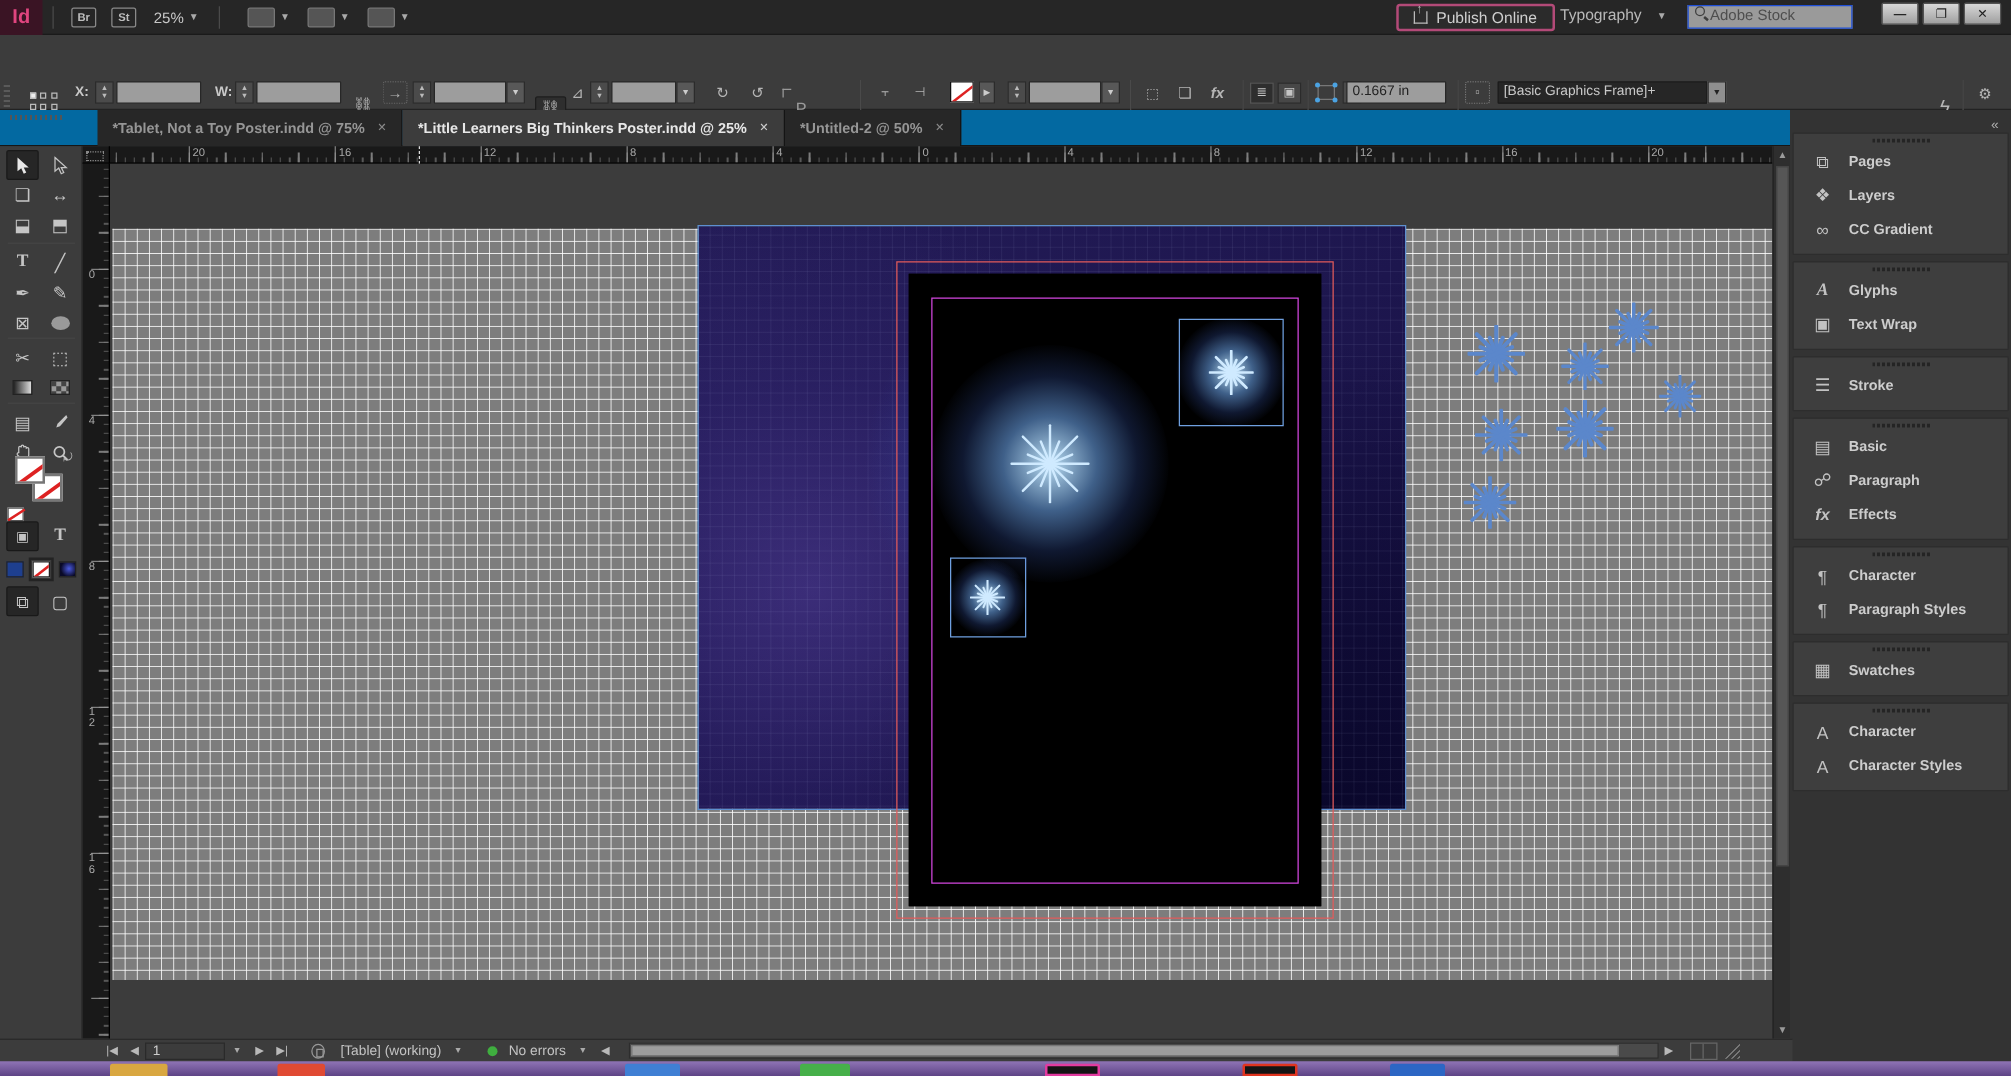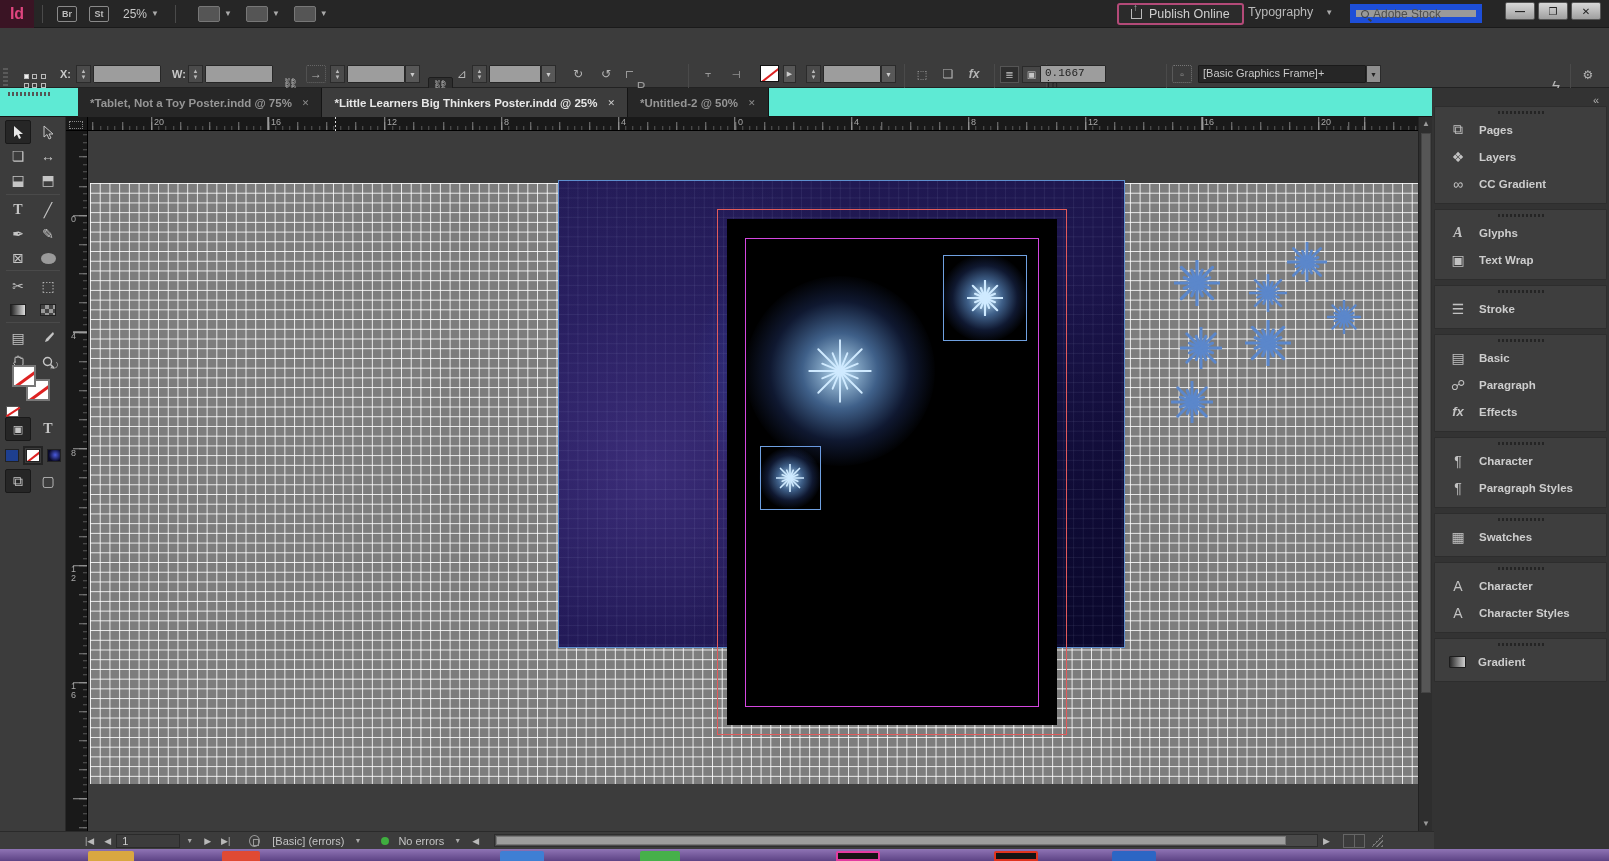--- a/index.html
+++ b/index.html
@@ -13,21 +13,21 @@
   .menu-item{padding:0 11px;height:28px;line-height:28px;color:#c8c8c8;font-size:12.5px;cursor:default;}
   .vsep{width:1px;height:18px;background:#4a4a4a;margin:0 8px;}
   .boxbtn{width:20px;height:16px;border:1px solid #8a8a8a;border-radius:2px;color:#bdbdbd;font-size:9px;font-weight:bold;display:flex;align-items:center;justify-content:center;margin:0 6px;}
   .zoomctl{display:flex;align-items:center;color:#c8c8c8;font-size:12px;margin:0 8px;}
   .dn{font-size:8px;color:#aaa;margin-left:4px;}
   .tinytool{width:22px;height:16px;border:1px solid #777;border-radius:2px;background:#555;margin-left:14px;position:relative;}
   .publish{display:flex;align-items:center;gap:7px;border:2px solid #b34a78;border-radius:3px;background:#2b2b2b;color:#cfcfcf;height:22px;padding:0 12px;font-size:12.5px;position:absolute;left:1117px;top:3px;}
   .upicon{width:11px;height:10px;border-left:1px solid #bbb;border-right:1px solid #bbb;border-bottom:1px solid #bbb;position:relative;}
   .upicon:before{content:"↑";position:absolute;left:1px;top:-7px;font-size:10px;color:#bbb;}
   .workspace{position:absolute;left:1248px;top:5px;color:#b9b9b9;font-size:12.5px;display:flex;gap:8px;align-items:center;}
-  .stock{position:absolute;left:1350px;top:4px;width:132px;height:19px;background:#9a9a9a;border:6px solid #1d4ed8;display:flex;align-items:center;padding:0 5px;gap:4px;}
+  .stock{position:absolute;left:1350px;top:4px;width:132px;height:19px;background:#9a9a9a;border:1px solid #1d4ed8;display:flex;padding:0 5px;gap:4px;}
   .stock .ph{color:#4e4e4e;font-size:12px;}
   .mag{width:8px;height:8px;border:1.5px solid #3d3d3d;border-radius:50%;position:relative;flex:0 0 auto;}
   .mag:after{content:"";position:absolute;width:4px;height:1.5px;background:#3d3d3d;transform:rotate(40deg);left:6px;top:8px;}
   .winbtns{position:absolute;right:8px;top:2px;display:flex;gap:3px;}
   .winbtn{width:30px;height:18px;background:linear-gradient(#d8d8d8,#9f9f9f);border:1px solid #555;border-radius:2px;color:#222;font-size:10px;font-weight:bold;display:flex;align-items:center;justify-content:center;}
 
   
   .controlbar{position:absolute;left:0;top:28px;width:1609px;height:60px;background:#3c3c3c;border-bottom:1px solid #222;}
   .cgrip{position:absolute;left:3px;top:40px;width:5px;height:38px;background:repeating-linear-gradient(#5a5a5a 0 2px,transparent 2px 4px);}
   .refpoint{position:absolute;left:22px;top:44px;width:26px;height:28px;display:grid;grid-template-columns:repeat(3,1fr);gap:3px;padding:2px;}
@@ -47,21 +47,21 @@
   .pbox{position:absolute;color:#9a9a9a;font-size:13px;border:1px dotted #777;border-style:none;width:30px;height:30px;display:flex;align-items:center;justify-content:center;}
   .pbox:before,.pbox:after{content:"";position:absolute;width:6px;height:6px;}
   .pbox:before{left:0;top:0;border-left:1px solid #999;border-top:1px solid #999;}
   .pbox:after{right:0;bottom:0;border-right:1px solid #999;border-bottom:1px solid #999;}
   .wrapbtn{position:absolute;width:19px;height:17px;border:1px solid #2b2b2b;background:#474747;color:#c5c5c5;font-size:10px;display:flex;align-items:center;justify-content:center;}
   .wrapbtn.on{background:#2e2e2e;border-color:#555;}
   .cornericon{position:absolute;width:14px;height:12px;border:1px solid #777;position:absolute;}
   .cornericon i{position:absolute;width:4px;height:4px;background:#4ba3e3;border-radius:50%;}
 
   
-  .tabbar{position:absolute;left:0;top:88px;width:1434px;height:29px;background:#5eead4;border-bottom:1px solid #161616;}
+  .tabbar{position:absolute;left:0;top:88px;width:1434px;height:29px;background:#0369a1;border-bottom:1px solid #161616;}
   .dockdots{position:absolute;left:8px;top:4px;width:44px;height:4px;background:repeating-linear-gradient(90deg,#555 0 2px,transparent 2px 4px);}
   .tabs{position:absolute;left:78px;top:0;display:flex;height:29px;}
   .tab{display:flex;align-items:center;gap:10px;padding:0 12px;background:#272727;border-right:1px solid #141414;color:#969696;font-size:11.5px;font-weight:bold;}
   .tab.active{background:#3c3c3c;color:#e8e8e8;}
   .tab .tab-close{font-size:9px;color:#8a8a8a;}
   .tab.active .tab-close{color:#cdcdcd;}
 
   
   .toolpanel{position:absolute;left:0;top:117px;width:66px;height:714px;background:#3c3c3c;border-right:1px solid #2a2a2a;}
   .trow{position:absolute;left:5px;width:56px;height:24px;display:flex;justify-content:space-between;}
@@ -311,21 +311,21 @@
     <div class="cornericon" style="left:1054px;top:40px;">
       <i style="left:-3px;top:-3px;"></i>
         <i style="right:-3px;top:-3px;"></i>
         <i style="left:-3px;bottom:-3px;"></i>
         <i style="right:-3px;bottom:-3px;"></i>
     </div>
     <div class="stepper" style="left:1074px;top:37px;">
         <span>▲</span>
         <span>▼</span>
       </div>
-    <div class="field" style="left:1040px;top:37px;width:66px;font-family:Liberation Mono, monospace;">0.1667 in</div>
+    <div class="field" style="left:1077px;top:37px;width:80px;">0.1667 in</div>
     <div class="field" style="left:1074px;top:63px;width:70px;background:#9d9d9d;"></div>
     <div class="combo-arrow" style="left:1144px;top:63px;">▼</div>
 
     <div class="cdiv" style="left:1166px;"></div>
     <div class="iconbtn" style="left:1172px;top:37px;font-size:10px;border:1px dotted #777;">▫</div>
     <div class="field" style="left:1198px;top:37px;width:168px;background:#262626;color:#c9c9c9;border-color:#1a1a1a;">[Basic Graphics Frame]+</div>
     <div class="combo-arrow" style="left:1366px;top:37px;background:#8f8f8f;color:#222;">▼</div>
     <div class="iconbtn" style="left:1342px;top:63px;font-size:11px;">⧉</div>
     <div class="iconbtn" style="left:1362px;top:63px;font-size:11px;">↺</div>
     <div class="iconbtn" style="left:1420px;top:63px;font-size:11px;">⬚</div>
@@ -675,39 +675,32 @@
           <div class="pgrip"></div>
           <div class="pitem">
             <span class="picon">A</span>
             <span class="plabel">Character</span>
           </div>
           <div class="pitem">
             <span class="picon">A</span>
             <span class="plabel">Character Styles</span>
           </div>
         </div>
-        <div class="pgroup">
-          <div class="pgrip"></div>
-          <div class="pitem">
-            <span class="picon gradchip2"></span>
-            <span class="plabel">Gradient</span>
-          </div>
-        </div>
       </div>
   </div>
 
   <div class="statusbar">
     <span class="sbtn" style="margin-left:80px;">|◀</span>
     <span class="sbtn">◀</span>
     <div class="pagefield">1</div>
     <span class="sdrop">▼</span>
     <span class="sbtn">▶</span>
     <span class="sbtn">▶|</span>
     <div class="preflight"></div>
-    <span class="sbtext">[Basic] (errors)</span>
+    <span class="sbtext">[Table] (working)</span>
     <span class="sdrop">▼</span>
     <span class="greendot"></span>
     <span class="sbtext">No errors</span>
     <span class="sdrop">▼</span>
     <span class="sbtn">◀</span>
     <div class="hscroll">
       <div class="hthumb"></div>
     </div>
     <span class="sbtn">▶</span>
     <div class="splitbtn">

